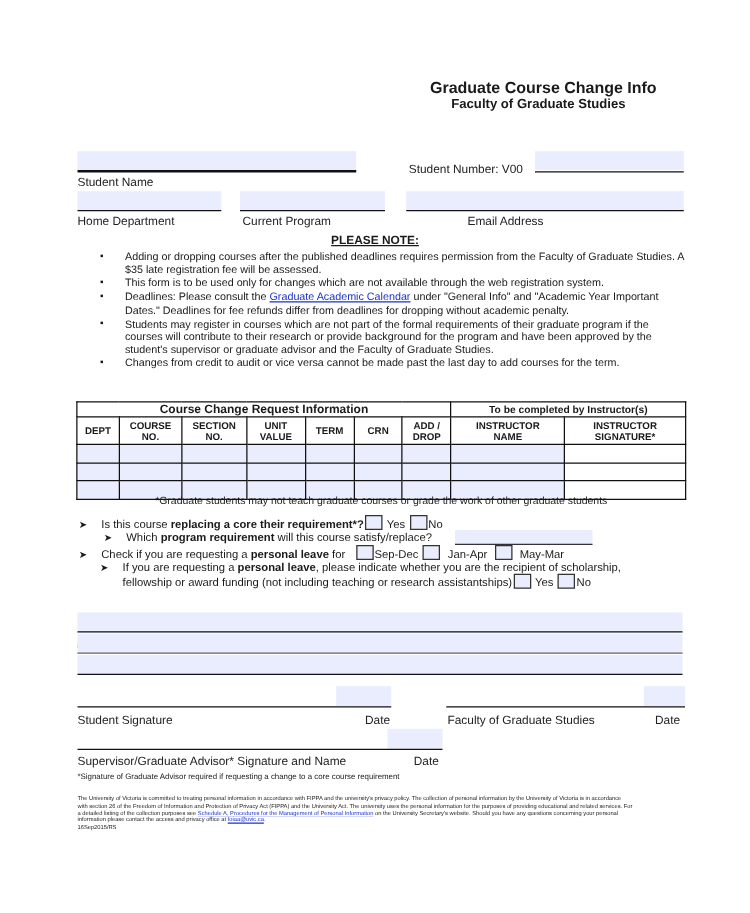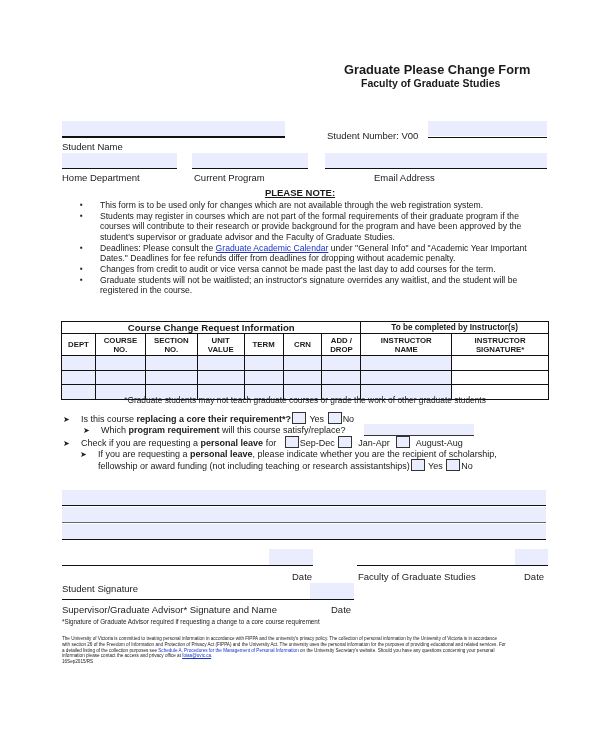--- a/index.html
+++ b/index.html
@@ -26,21 +26,21 @@
   .q .arrow { display: inline-block; width: 18px; font-size: 8px; }
   .cb { display: inline-block; width: 14px; height: 12px; border: 1px solid #333; background: #e9edfd; vertical-align: -2px; margin: 0 1px; }
   .remarks-head { top: 508px; left: 62px; font-size: 9px; font-weight: normal; text-decoration: underline; }
   .fine { font-size: 4.6px; line-height: 5.8px; color: #222; }
   .small-note { font-size: 6.3px; }
 </style>
 </head>
 <body>
 
 <div class="abs" style="top:62px;left:0;width:600px;text-align:center;padding-left:280px;font-size:12.8px;font-weight:bold;text-align:left;">
-    <span style="position:absolute;left:344px;">Graduate Please Change Form</span>
+    <span style="position:absolute;left:344px;">Graduate Course Change Info</span>
   </div>
 <div class="abs" style="top:77px;left:361px;font-size:10.5px;font-weight:bold;">Faculty of Graduate Studies</div>
 
 <div class="abs field-fill" style="top:121px;left:62px;width:223px;height:15px;"></div>
 <div class="abs uline" style="top:136px;left:62px;width:223px;height:2px;"></div>
 <div class="abs lbl" style="top:141px;left:62px;">Student Name</div>
 
 <div class="abs lbl" style="top:130px;left:327px;">Student Number: V00</div>
 <div class="abs field-fill" style="top:121px;left:428px;width:119px;height:15px;"></div>
 <div class="abs" style="top:137px;left:428px;width:119px;border-bottom:1.5px solid #111;"></div>
@@ -52,25 +52,25 @@
 <div class="abs field-fill" style="top:153px;left:192px;width:116px;height:15px;"></div>
 <div class="abs" style="top:168px;left:192px;width:116px;border-bottom:1.5px solid #111;"></div>
 <div class="abs lbl" style="top:172px;left:194px;">Current Program</div>
 
 <div class="abs field-fill" style="top:153px;left:325px;width:222px;height:15px;"></div>
 <div class="abs" style="top:168px;left:325px;width:222px;border-bottom:1.5px solid #111;"></div>
 <div class="abs lbl" style="top:172px;left:326px;margin-left:48px;">Email Address</div>
 
 <div class="abs note-head">PLEASE NOTE:</div>
 <ul class="abs bullets">
+  <li>Adding or dropping courses after the published deadlines requires permission from the Faculty of Graduate Studies. A $35 late registration fee will be assessed.</li>
   <li>This form is to be used only for changes which are not available through the web registration system.</li>
+  <li><span>Deadlines: Please consult the </span><span class="link">Graduate Academic Calendar</span><span> under "General Info" and "Academic Year Important Dates." Deadlines for fee refunds differ from deadlines for dropping without academic penalty.</span></li>
   <li>Students may register in courses which are not part of the formal requirements of their graduate program if the courses will contribute to their research or provide background for the program and have been approved by the student's supervisor or graduate advisor and the Faculty of Graduate Studies.</li>
-  <li><span>Deadlines: Please consult the </span><span class="link">Graduate Academic Calendar</span><span> under "General Info" and "Academic Year Important Dates." Deadlines for fee refunds differ from deadlines for dropping without academic penalty.</span></li>
   <li>Changes from credit to audit or vice versa cannot be made past the last day to add courses for the term.</li>
-  <li>Graduate students will not be waitlisted; an instructor's signature overrides any waitlist, and the student will be registered in the course.</li>
 </ul>
 
 <table class="ccr">
   <colgroup>
     <col style="width:34px">
       <col style="width:50px">
       <col style="width:52px">
       <col style="width:47px">
       <col style="width:39px">
       <col style="width:39px">
@@ -159,37 +159,37 @@
 <div class="abs footnote1">*Graduate students may not teach graduate courses or grade the work of other graduate students</div>
 
 <div class="abs q" style="top:412px;left:63px;">
   <span class="arrow">➤</span><span>Is this course </span><b>replacing a core their requirement</b><b>*?</b><span class="cb"></span> <span>Yes</span> <span class="cb"></span><span>No</span>
 </div>
 <div class="abs q" style="top:424px;left:63px;margin-left:20px;">
   <span class="arrow">➤</span><span>Which </span><b>program requirement</b><span> will this course satisfy/replace?</span>
 </div>
 <div class="abs field-fill" style="top:424px;left:364px;width:110px;height:12px;border-bottom:1px solid #333;"></div>
 <div class="abs q" style="top:436px;left:63px;">
-  <span class="arrow">➤</span><span>Check if you are requesting a </span><b>personal leave</b><span> for</span>&nbsp;&nbsp;&nbsp;<span class="cb"></span><span>Sep-Dec</span>&nbsp;<span class="cb"></span>&nbsp;&nbsp;<span>Jan-Apr</span>&nbsp;&nbsp;<span class="cb"></span>&nbsp;&nbsp;<span>August-Aug</span>
+  <span class="arrow">➤</span><span>Check if you are requesting a </span><b>personal leave</b><span> for</span>&nbsp;&nbsp;&nbsp;<span class="cb"></span><span>Sep-Dec</span>&nbsp;<span class="cb"></span>&nbsp;&nbsp;<span>Jan-Apr</span>&nbsp;&nbsp;<span class="cb"></span>&nbsp;&nbsp;<span>May-Mar</span>
 </div>
 <div class="abs q" style="top:448px;left:80px;width:470px;">
   <span class="arrow">➤</span><span>If you are requesting a </span><b>personal leave</b><span>, please indicate whether you are the recipient of scholarship,</span>
 </div>
 <div class="abs q" style="top:459px;left:98px;">
   <span>fellowship or award funding (not including teaching or research assistantships)</span><span class="cb"></span> <span>Yes</span> <span class="cb"></span><span>No</span>
 </div>
 
 <div class="abs remarks-head">ALL REQUESTS MUST INCLUDE SUPPORTING REMARKS:</div>
 <div class="abs field-fill" style="top:490px;left:62px;width:484px;height:16px;border-bottom:1.5px solid #111;"></div>
 <div class="abs field-fill" style="top:507px;left:62px;width:484px;height:16px;border-bottom:1.5px solid #666;"></div>
 <div class="abs field-fill" style="top:524px;left:62px;width:484px;height:16px;border-bottom:1.5px solid #111;"></div>
 
 <div class="abs field-fill" style="top:549px;left:269px;width:44px;height:16px;"></div>
 <div class="abs" style="top:565px;left:62px;width:251px;border-bottom:1.5px solid #111;"></div>
-<div class="abs lbl" style="top:571px;left:62px;margin-top:12px;">Student Signature</div>
+<div class="abs lbl" style="top:571px;left:62px;">Student Signature</div>
 <div class="abs lbl" style="top:571px;left:292px;">Date</div>
 
 <div class="abs field-fill" style="top:549px;left:515px;width:33px;height:16px;"></div>
 <div class="abs" style="top:565px;left:357px;width:191px;border-bottom:1.5px solid #111;"></div>
 <div class="abs lbl" style="top:571px;left:358px;">Faculty of Graduate Studies</div>
 <div class="abs lbl" style="top:571px;left:524px;">Date</div>
 
 <div class="abs field-fill" style="top:583px;left:310px;width:44px;height:16px;"></div>
 <div class="abs" style="top:599px;left:62px;width:292px;border-bottom:1.5px solid #111;"></div>
 <div class="abs lbl" style="top:604px;left:62px;">Supervisor/Graduate Advisor* Signature and Name</div>

